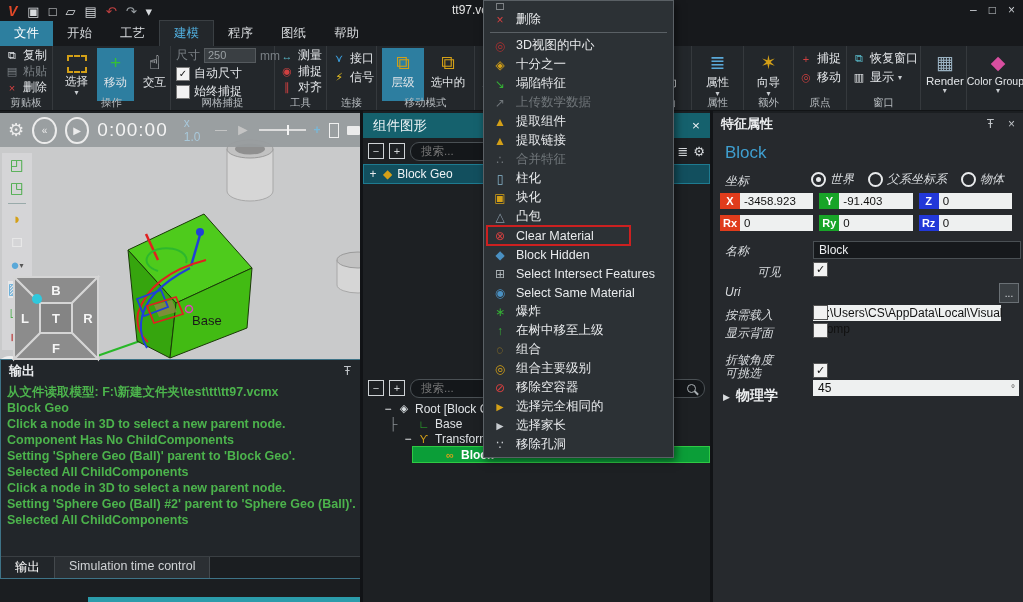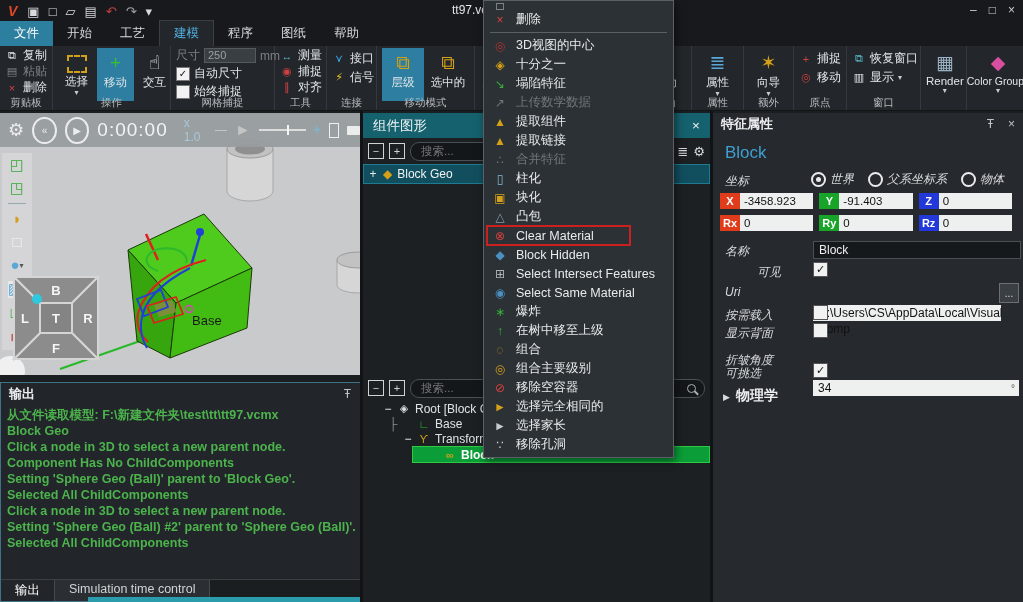--- a/index.html
+++ b/index.html
@@ -54,21 +54,21 @@
   .vslider .knob{position:absolute;left:60%;top:-4px;width:2px;height:10px;background:#f4f4f4;}
   .vplus{color:#7ab8d8;font-weight:bold;}
   .doc-ic{width:10px;height:13px;border:1.5px solid #f0f0f0;}
   .cam-ic{width:14px;height:9px;background:#ececec;border-radius:1px;position:relative;}
   .cam-ic:after{content:"";position:absolute;right:-5px;top:1px;border-left:5px solid #ececec;border-top:3px solid transparent;border-bottom:3px solid transparent;}
   .vpicons{position:absolute;left:2px;top:40px;width:30px;display:flex;flex-direction:column;gap:7px;align-items:center;z-index:4;background:rgba(235,236,237,.35);padding:4px 0;}
   .vpi{font-size:15px;line-height:16px;}
   .vpi small{font-size:8px;color:#555;vertical-align:middle;}
   .vpdiv{width:18px;height:1px;background:#9aa;}
   .navcube{position:absolute;left:12px;top:162px;z-index:6;}
-  .outpanel{position:absolute;left:0;top:382px;width:381px;height:220px;background:#22262a;border:1px solid #3e7387;box-sizing:border-box;}
+  .outpanel{position:absolute;left:0;top:359px;width:381px;height:220px;background:#22262a;border:1px solid #3e7387;box-sizing:border-box;}
   .phead{display:flex;align-items:center;height:22px;padding:0 8px;font-size:13px;font-weight:bold;color:#eceef0;}
   .phead .sp{flex:1;}
   .phead .hic{font-weight:normal;color:#c0c4c8;margin-left:14px;font-size:12px;}
   .loglines{padding:2px 6px;font-weight:bold;}
   .log-line{color:#4cb34c;font-size:12.5px;line-height:16px;white-space:nowrap;overflow:hidden;}
   .outtabs{position:absolute;left:0;bottom:0;width:100%;height:21px;background:#1b1e21;display:flex;border-top:1px solid #3a3f43;}
   .otab{padding:2px 14px;font-size:12.5px;color:#d0d3d6;background:#2b2f33;border-right:1px solid #44494d;}
   .otab.active{background:#22262a;color:#fff;}
   .footbar{position:absolute;left:88px;top:597px;width:607px;height:5px;background:#2b9cab;}
   
@@ -599,21 +599,21 @@
     <div class="rp-abs rlabel" style="left:12px;top:151px;margin-left:32px;">可见</div>
     <span class="rp-abs pcb" style="left:100px;top:149px;">✓</span>
     <div class="rp-abs rlabel" style="left:12px;top:172px;">Uri</div>
     <div class="rp-abs whiteinput" style="left:100px;top:170px;width:178px;">C:\Users\CS\AppData\Local\Visual Comp</div>
     <span class="rp-abs morebtn" style="left:286px;top:170px;">...</span>
     <div class="rp-abs rlabel" style="left:12px;top:194px;">按需载入</div>
     <span class="rp-abs pcb empty" style="left:100px;top:192px;">✓</span>
     <div class="rp-abs rlabel" style="left:12px;top:212px;">显示背面</div>
     <span class="rp-abs pcb empty" style="left:100px;top:210px;">✓</span>
     <div class="rp-abs rlabel" style="left:12px;top:231px;margin-top:8px;">折皱角度</div>
-    <div class="rp-abs whiteinput" style="left:100px;top:229px;width:196px;"><span>34</span><span class="unit">°</span></div>
+    <div class="rp-abs whiteinput" style="left:100px;top:229px;width:196px;"><span>45</span><span class="unit">°</span></div>
     <div class="rp-abs rlabel" style="left:12px;top:252px;">可挑选</div>
     <span class="rp-abs pcb" style="left:100px;top:250px;">✓</span>
     <div class="rp-abs physics" style="left:10px;top:274px;"><span class="arr">▶</span><span>物理学</span></div>
   </div>
 
   <div class="ctxmenu">
 
       <div class="menu-row clip">
         <span class="mi" style="color: rgb(200, 204, 208);">□</span>
         <span class="ml"></span>

